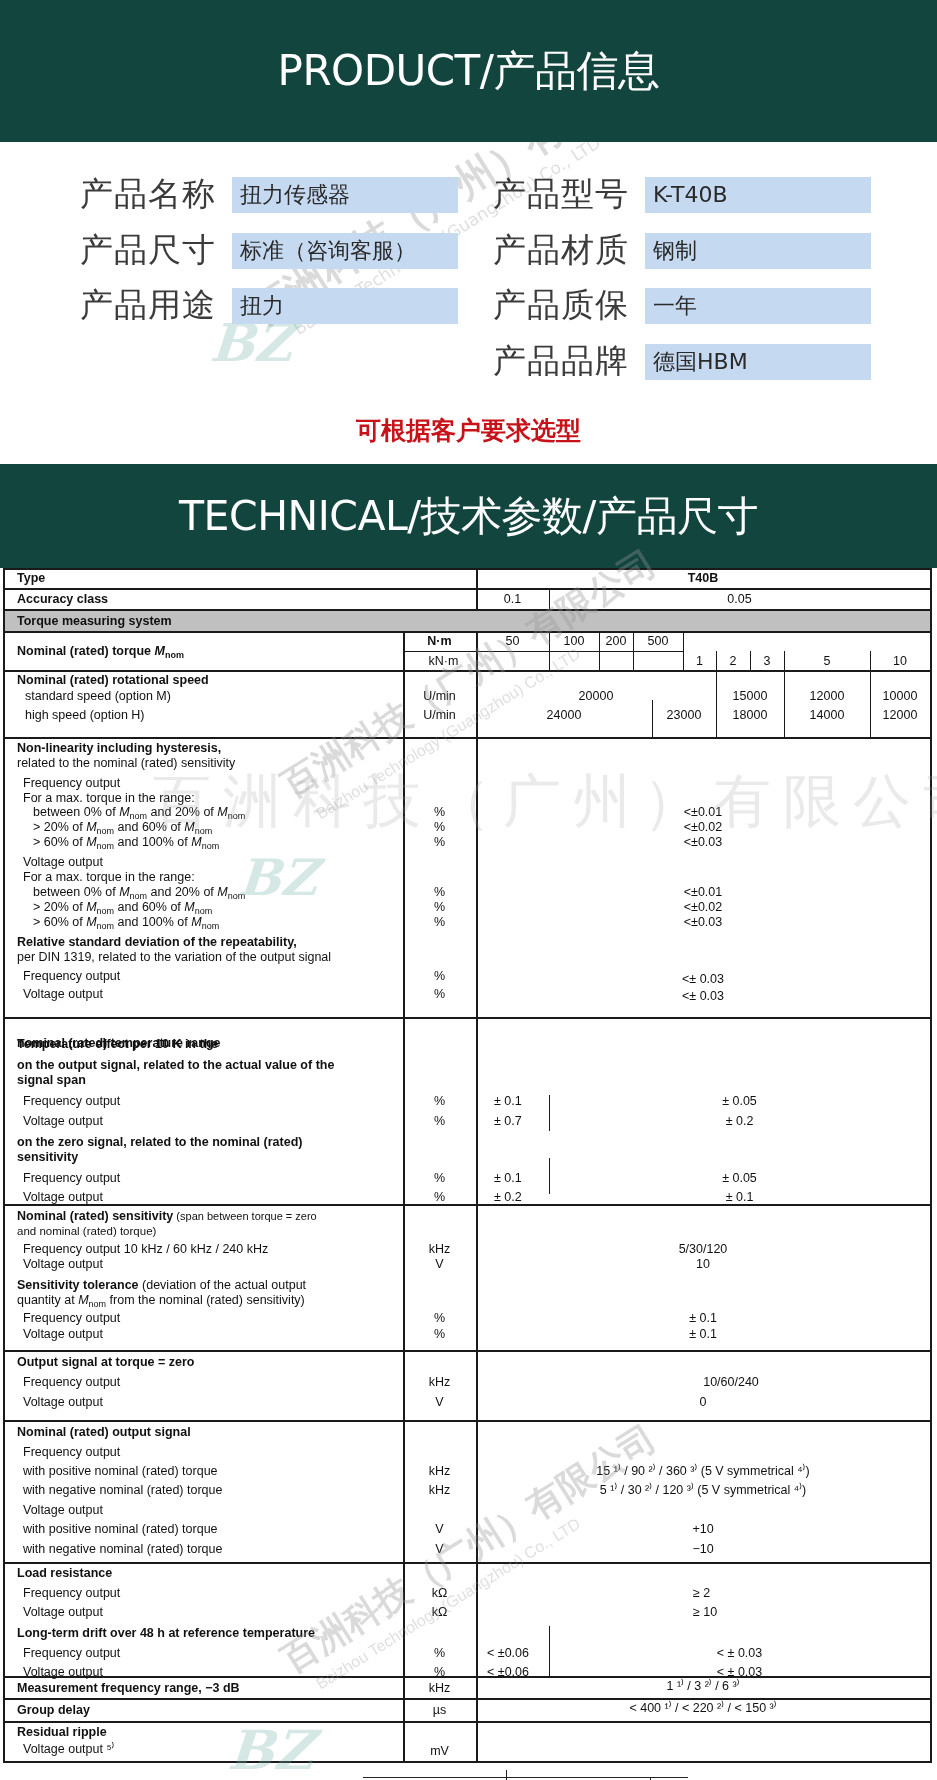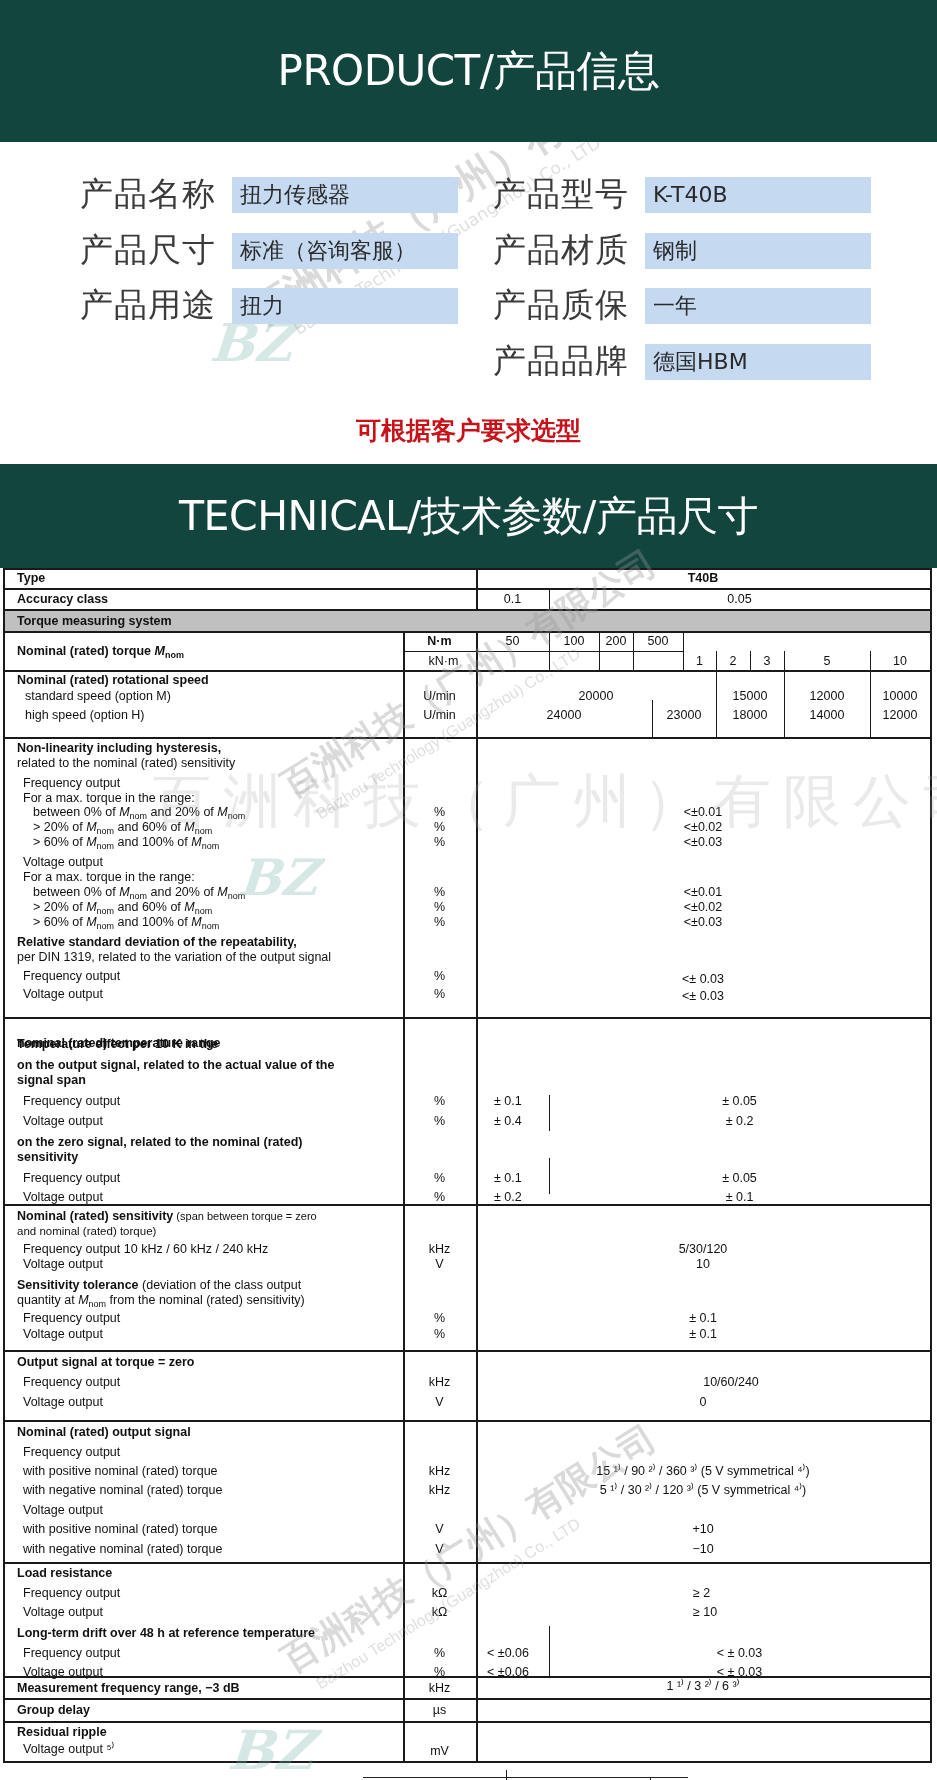--- a/index.html
+++ b/index.html
@@ -211,21 +211,21 @@
   <div class="t b" style="left:14px; top:468px;">Temperature effect per 10 K in the</div>
   <div class="t b" style="left:14px; top:467px;">nominal (rated) temperature range</div>
   <div class="t b" style="left:14px; top:489px;">on the output signal, related to the actual value of the</div>
   <div class="t b" style="left:14px; top:504px;">signal span</div>
   <div class="t" style="left:20px; top:525px;">Frequency output</div>
   <div class="t c" style="left:400px; width:73px; top:525px;">%</div>
   <div class="t" style="left:491px; top:525px;">± 0.1</div>
   <div class="t c" style="left:546px; width:381px; top:525px;">± 0.05</div>
   <div class="t" style="left:20px; top:545px;">Voltage output</div>
   <div class="t c" style="left:400px; width:73px; top:545px;">%</div>
-  <div class="t" style="left:491px; top:545px;">± 0.4</div>
+  <div class="t" style="left:491px; top:545px;">± 0.7</div>
   <div class="t c" style="left:546px; width:381px; top:545px;">± 0.2</div>
 
   <div class="t b" style="left:14px; top:566px;">on the zero signal, related to the nominal (rated)</div>
   <div class="t b" style="left:14px; top:581px;">sensitivity</div>
   <div class="t" style="left:20px; top:602px;">Frequency output</div>
   <div class="t c" style="left:400px; width:73px; top:602px;">%</div>
   <div class="t" style="left:491px; top:602px;">± 0.1</div>
   <div class="t c" style="left:546px; width:381px; top:602px;">± 0.05</div>
   <div class="t" style="left:20px; top:621px;">Voltage output</div>
   <div class="t c" style="left:400px; width:73px; top:621px;">%</div>
@@ -234,21 +234,21 @@
 
   <div class="t" style="left:14px; top:640px;"><b>Nominal (rated) sensitivity</b><span style="font-size:11px"> (span between torque = zero</span></div>
   <div class="t" style="left:14px; top:655px; font-size:11.5px;">and nominal (rated) torque)</div>
   <div class="t" style="left:20px; top:673px;">Frequency output 10 kHz / 60 kHz / 240 kHz</div>
   <div class="t c" style="left:400px; width:73px; top:673px;">kHz</div>
   <div class="t c" style="left:473px; width:454px; top:673px;">5/30/120</div>
   <div class="t" style="left:20px; top:688px;">Voltage output</div>
   <div class="t c" style="left:400px; width:73px; top:688px;">V</div>
   <div class="t c" style="left:473px; width:454px; top:688px;">10</div>
 
-  <div class="t" style="left:14px; top:709px;"><b>Sensitivity tolerance</b><span> (deviation of the class output</span></div>
+  <div class="t" style="left:14px; top:709px;"><b>Sensitivity tolerance</b><span> (deviation of the actual output</span></div>
   <div class="t" style="left:14px; top:724px;"><span>quantity at </span><i>M</i><sub>nom</sub><span> from the nominal (rated) sensitivity)</span></div>
   <div class="t" style="left:20px; top:742px;">Frequency output</div>
   <div class="t c" style="left:400px; width:73px; top:742px;">%</div>
   <div class="t c" style="left:473px; width:454px; top:742px;">± 0.1</div>
   <div class="t" style="left:20px; top:758px;">Voltage output</div>
   <div class="t c" style="left:400px; width:73px; top:758px;">%</div>
   <div class="t c" style="left:473px; width:454px; top:758px;">± 0.1</div>
 
   <div class="t b" style="left:14px; top:786px;">Output signal at torque = zero</div>
   <div class="t" style="left:20px; top:806px;">Frequency output</div>
@@ -291,20 +291,21 @@
   <div class="t c" style="left:400px; width:73px; top:1096px;">%</div>
   <div class="t" style="left:484px; top:1096px;">&lt; ±0.06</div>
   <div class="t c" style="left:546px; width:381px; top:1096px;">&lt; ± 0.03</div>
 
   <div class="t b" style="left:14px; top:1112px;">Measurement frequency range, −3 dB</div>
   <div class="t c" style="left:400px; width:73px; top:1112px;">kHz</div>
   <div class="t c" style="left:473px; width:454px; top:1110px;">1 ¹⁾ / 3 ²⁾ / 6 ³⁾</div>
 
   <div class="t b" style="left:14px; top:1134px;">Group delay</div>
   <div class="t c" style="left:400px; width:73px; top:1134px;">µs</div>
+  <div class="t c" style="left:473px; width:454px; top:1132px;">&lt; 400 ¹⁾ / &lt; 220 ²⁾ / &lt; 150 ³⁾</div>
 
   <div class="t b" style="left:14px; top:1156px;">Residual ripple</div>
   <div class="t" style="left:20px; top:1173px;">Voltage output ⁵⁾</div>
   <div class="t c" style="left:400px; width:73px; top:1175px;">mV</div>
   <div class="t c" style="left:473px; width:454px; top:1229px;">&lt; 40</div>
 
   <div class="wm" style="left:270px; top:200px; font-size:36px; transform: rotate(-32deg); transform-origin:left top;">百洲科技（广州）有限公司</div>
   <div class="wm-sub" style="left:310px; top:240px; font-size:16px; transform: rotate(-32deg); transform-origin:left top;">Baizhou Technology (Guangzhou) Co., LTD</div>
   <div class="wm" style="left:150px; top:195px; font-size:58px; font-weight:normal; color:rgba(160,160,160,0.22); letter-spacing:12px;">百洲科技（广州）有限公司</div>
   <div class="wm-logo" style="left:240px; top:280px; font-size:50px; transform: skewX(-18deg);">BZ</div>

